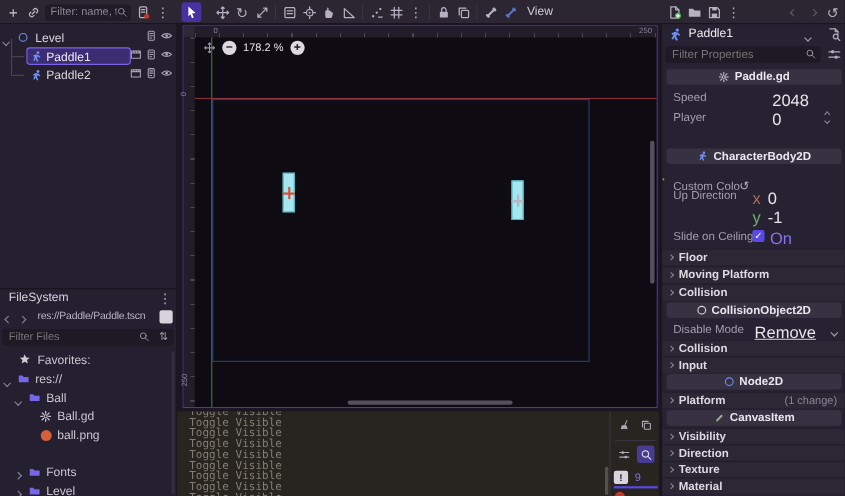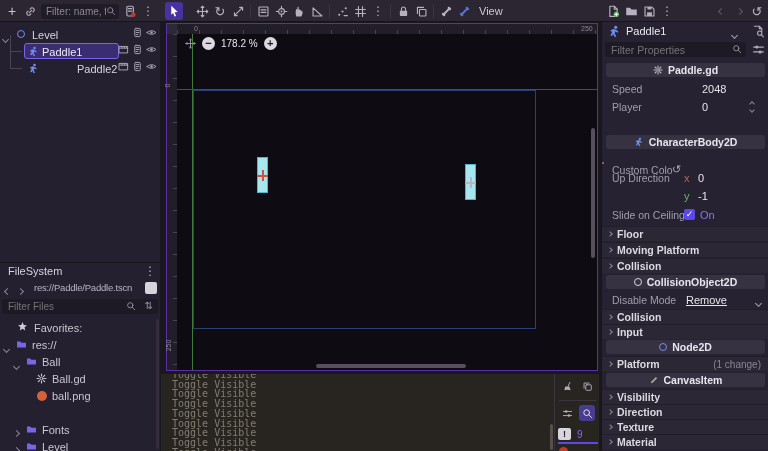--- a/index.html
+++ b/index.html
@@ -72,21 +72,21 @@
   .ltool { position:absolute; width:16px; height:16px; display:flex; align-items:center; justify-content:center; color:#b0aab9; }
   .ltool.hl { background:#463d92; border-radius:3px; color:#e4e1ea; }
   #err-badge { position:absolute; left:3px; top:52px; width:40px; height:18px; display:flex; align-items:center; gap:6px; border-bottom:2px solid #5a49e8; }
   .errbox { width:13px; height:12px; background:#d8d5dd; border-radius:2px; color:#201c28; font-size:9px; font-weight:bold; display:flex; align-items:center; justify-content:center; }
   .errnum { color:#7e6ff0; font-size:10px; }
 
   
   #inspector { left:601px; top:22px; width:167px; height:429px; background:#272231; border-left:1px solid #18141d; overflow:hidden; }
   .irow { position:absolute; left:0; width:167px; height:16px; }
   .plabel { position:absolute; left:10px; top:2px; color:#a39db0; font-size:10.5px; white-space:nowrap; }
-  .pval { position:absolute; top:2px; color:#e6e3ea; font-size:11px; white-space:nowrap; }
+  .pval { position:absolute; top:2px; color:#e6e3ea; font-size:15px; white-space:nowrap; }
   .secbar { position:absolute; left:4px; width:159px; height:14px; background:#373241; border-radius:3px; display:flex; align-items:center; justify-content:center; gap:5px; color:#e8e5ee; font-weight:bold; font-size:10.5px; }
   .grow { position:absolute; left:0; width:167px; height:15px; background:#2c2735; border-top:1px solid #221d2b; display:flex; align-items:center; gap:5px; padding-left:6px; color:#ddd9e2; font-weight:bold; font-size:10.5px; }
   .grow .chev { width:4px; height:4px; color:#8a8496; }
   .ring { display:inline-block; width:8px; height:8px; border:1.6px solid currentColor; border-radius:50%; }
   .checkbox { position:absolute; width:11px; height:11px; background:#5a49e8; border-radius:2px; color:#fff; font-size:9px; line-height:11px; text-align:center; }
   .spinner { position:absolute; display:flex; flex-direction:column; gap:2px; color:#8a8496; }
   .spinner .chev { width:4px; height:4px; }
   .ddchev { position:absolute; color:#a59fb0; }
   .swatch { position:absolute; border-radius:2px; border:1px solid #8a865a; }
   .revert { color:#b0aab9; font-size:11px; position:absolute; top:1px; }
@@ -386,21 +386,21 @@
           </svg>
         </span>
       <span>
           <svg class="ic sm">
             <use href="#s-eye"></use>
           </svg>
         </span>
     </span>
   </div>
 
-  <div class="srow" style="top:38px;padding-left:35px;">
+  <div class="srow" style="top:38px;">
     <span class="abs" style="left:28px;top:3px;color:#6f8ef0;">
         <svg class="ic sm">
           <use href="#s-person"></use>
         </svg>
       </span>
     <span class="lbl" style="margin-left:42px;">Paddle2</span>
     <span class="rowicons">
       <span>
           <svg class="ic sm">
             <use href="#s-clapper"></use>

